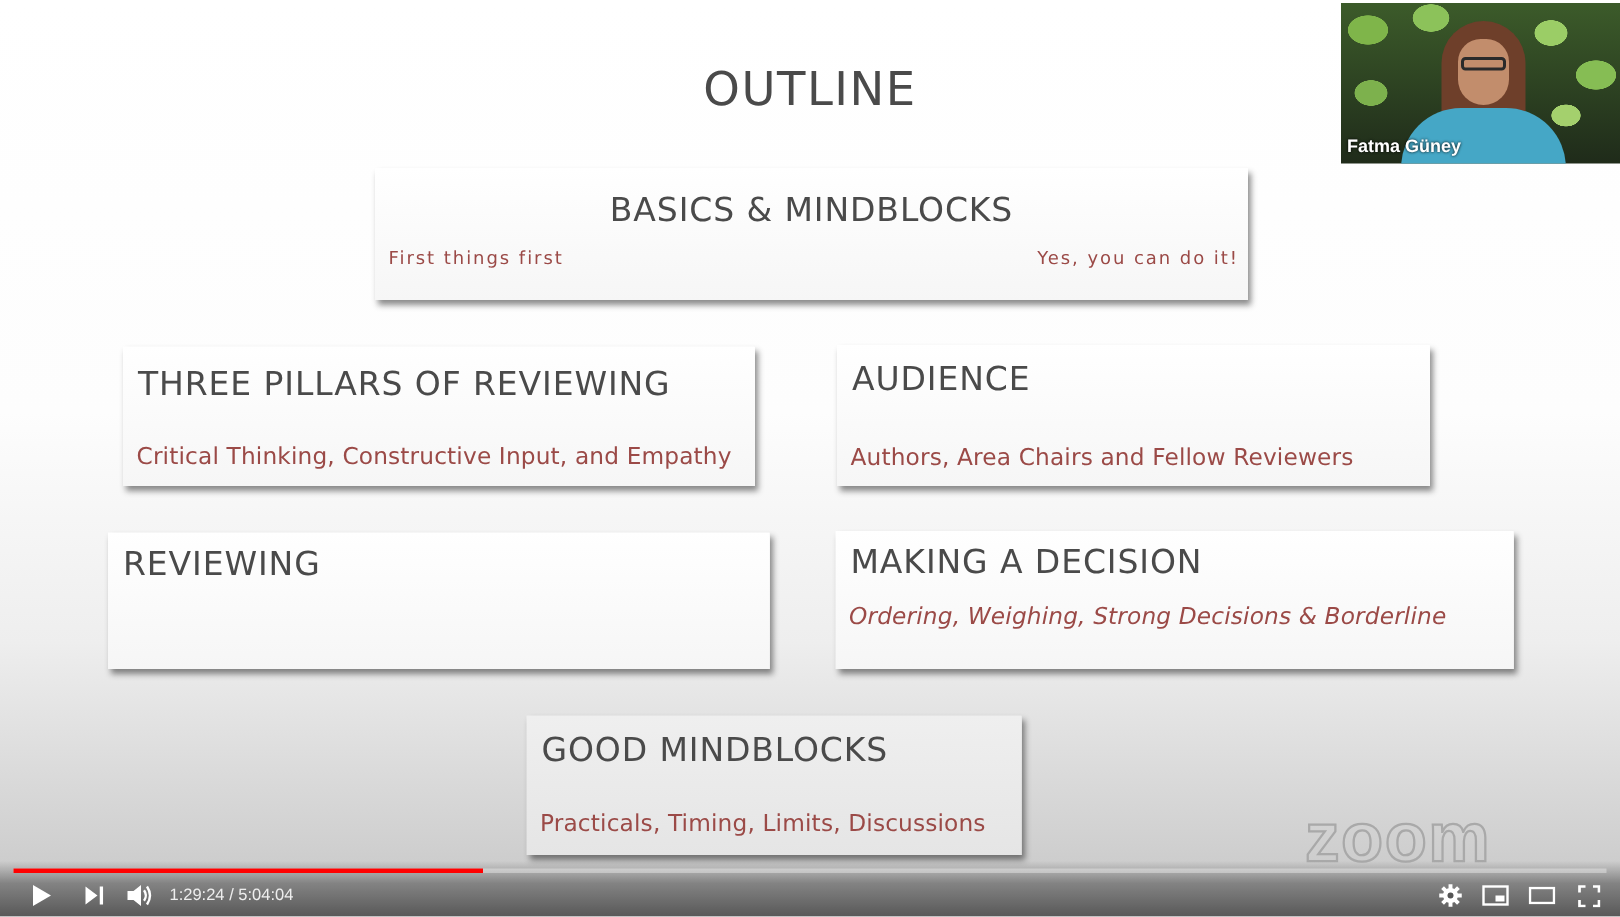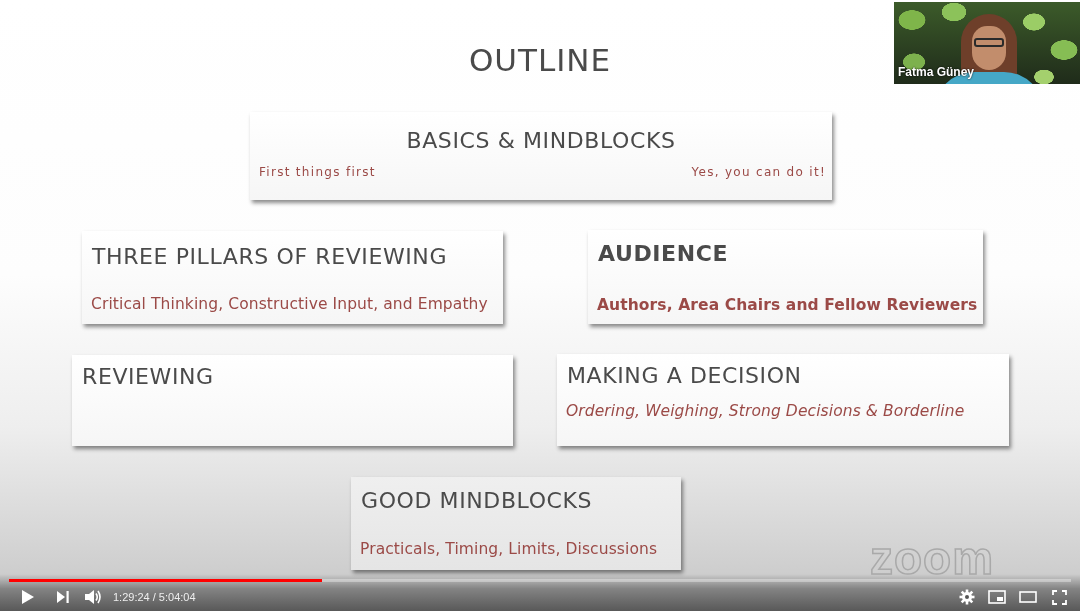--- a/index.html
+++ b/index.html
@@ -32,38 +32,38 @@
 
   #c-basics { left: 250px; top: 112px; width: 582px; height: 88px; }
   #c-basics .head { left: 0; width: 100%; text-align: center; top: 16px; }
   #c-basics .sub { top: 53px; font-size: 12px; letter-spacing: 1.3px; }
   #c-basics .sub.right { left: auto; right: 6px; }
 
   #c-pillars { left: 82px; top: 231px; width: 421px; height: 93px; }
   #c-pillars .head { top: 13px; }
   #c-pillars .sub { top: 64px; }
 
-  #c-audience { left: 588px; top: 230px; width: 395px; height: 94px; font-weight: bold; }
+  #c-audience { left: 558px; top: 230px; width: 395px; height: 94px; }
   #c-audience .head { top: 11px; }
   #c-audience .sub { top: 66px; }
 
   #c-reviewing { left: 72px; top: 355px; width: 441px; height: 91px; }
   #c-reviewing .head { top: 9px; }
   #c-reviewing .sub { top: 60px; }
 
   #c-decision { left: 557px; top: 354px; width: 452px; height: 92px; }
   #c-decision .head { top: 9px; }
   #c-decision .sub { top: 48px; font-style: italic; }
 
   #c-practices { left: 351px; top: 477px; width: 330px; height: 93px; }
   #c-practices .head { top: 11px; }
   #c-practices .sub { top: 63px; }
 
   .webcam {
-    position: absolute; left: 894px; top: 2px; width: 186px; height: 82px;
+    position: absolute; left: 894px; top: 2px; width: 186px; height: 107px;
     overflow: hidden;
     background:
       radial-gradient(ellipse 22px 16px at 18px 18px, #7fb54a 60%, transparent 62%),
       radial-gradient(ellipse 20px 15px at 60px 10px, #8cc25a 60%, transparent 62%),
       radial-gradient(ellipse 18px 14px at 140px 20px, #9bcd66 60%, transparent 62%),
       radial-gradient(ellipse 22px 16px at 170px 48px, #86bd54 60%, transparent 62%),
       radial-gradient(ellipse 18px 14px at 20px 60px, #7db14d 60%, transparent 62%),
       radial-gradient(ellipse 16px 12px at 150px 75px, #a4d06d 60%, transparent 62%),
       linear-gradient(to bottom, #3c5b2a, #1f2b1a);
   }

